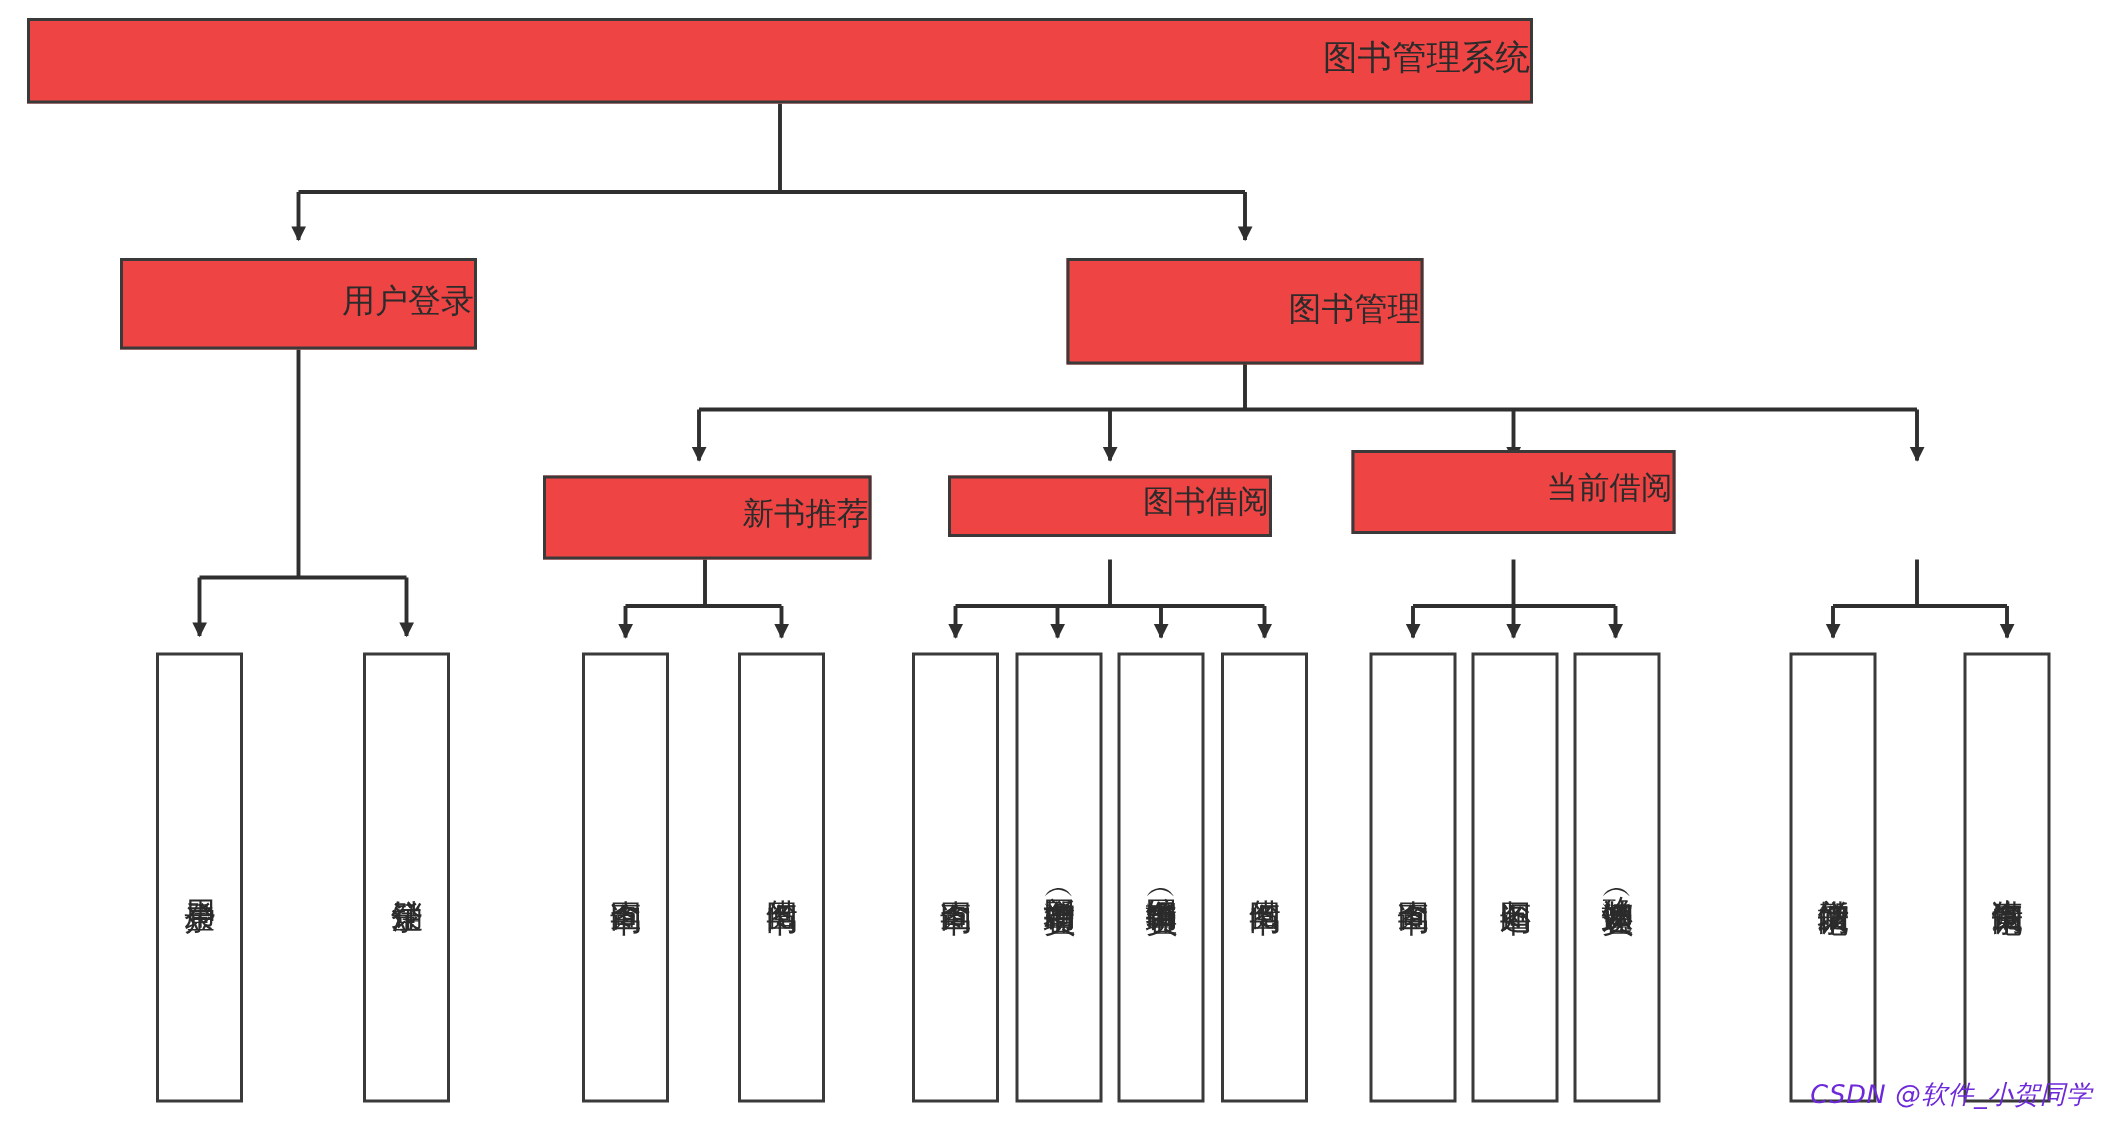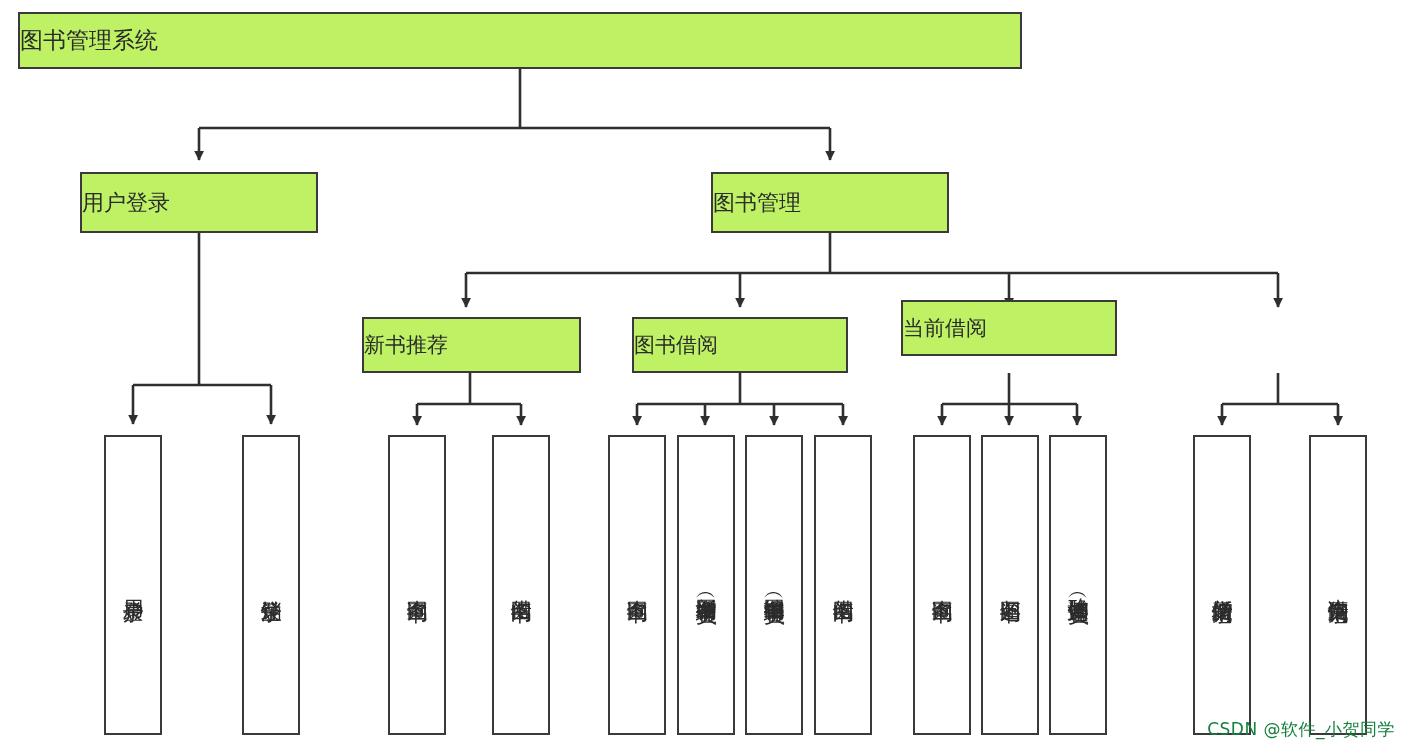--- a/index.html
+++ b/index.html
@@ -21,27 +21,28 @@
   #diagram-svg {
     position: absolute;
     left: 0;
     top: 0;
     width: 1405px;
     height: 747px;
   }
   .node-box {
     position: absolute;
     box-sizing: border-box;
-    background: #bef264;
+    background: #ef4444;
     border: 2px solid #3a3a3a;
     display: flex;
     align-items: center;
-    justify-content: flex-start;
+    justify-content: flex-end;
     color: #2b2b2b;
     z-index: 2;
+    font-family: Liberation Mono, monospace;
   }
   .node-label {
     display: block;
     text-align: center;
     line-height: 1.18;
     white-space: pre;
   }
   .node-root   { font-size: 23px; }
   .node-l2     { font-size: 22px; }
   .node-l3     { font-size: 21px; }
@@ -63,24 +64,25 @@
     line-height: 1.08;
     letter-spacing: 1px;
     white-space: nowrap;
     text-align: center;
   }
   #watermark {
     position: absolute;
     right: 10px;
     bottom: 6px;
     font-size: 17px;
-    color: #15803d;
+    color: #6d28d9;
     z-index: 5;
     white-space: nowrap;
     letter-spacing: 0.5px;
+    font-style: italic;
   }
 </style>
 </head>
 <body>
 
 <div id="diagram-canvas">
 
   <svg id="diagram-svg" viewBox="0 0 1405 747" xmlns="http://www.w3.org/2000/svg">
     <defs>
       <marker id="arrow" markerWidth="11" markerHeight="11" refX="5.2" refY="9.4" orient="0" markerUnits="userSpaceOnUse">
@@ -135,29 +137,29 @@
   </svg>
 
   <div class="node-box node-root" style="left:18px; top:12px; width:1004px; height:57px;">
     <span class="node-label">图书管理系统</span>
   </div>
 
   <div class="node-box node-l2" style="left:80px; top:172px; width:238px; height:61px;">
     <span class="node-label">用户登录</span>
   </div>
 
-  <div class="node-box node-l2" style="left:711px; top:172px; width:238px; height:61px;">
+  <div class="node-box node-l2" style="left:711px; top:172px; width:238px; height:71px;">
     <span class="node-label">图书管理</span>
   </div>
 
   <div class="node-box node-l3" style="left:362px; top:317px; width:219px; height:56px;">
     <span class="node-label">新书推荐</span>
   </div>
 
-  <div class="node-box node-l3" style="left:632px; top:317px; width:216px; height:56px;">
+  <div class="node-box node-l3" style="left:632px; top:317px; width:216px; height:41px;">
     <span class="node-label">图书借阅</span>
   </div>
 
   <div class="node-box node-l3" style="left:901px; top:300px; width:216px; height:56px;">
     <span class="node-label">当前借阅</span>
   </div>
 
 
   <div class="leaf-box" style="left:104px; top:435px; width:58px; height:300px;">
     <span class="leaf-label">用户登录</span>

